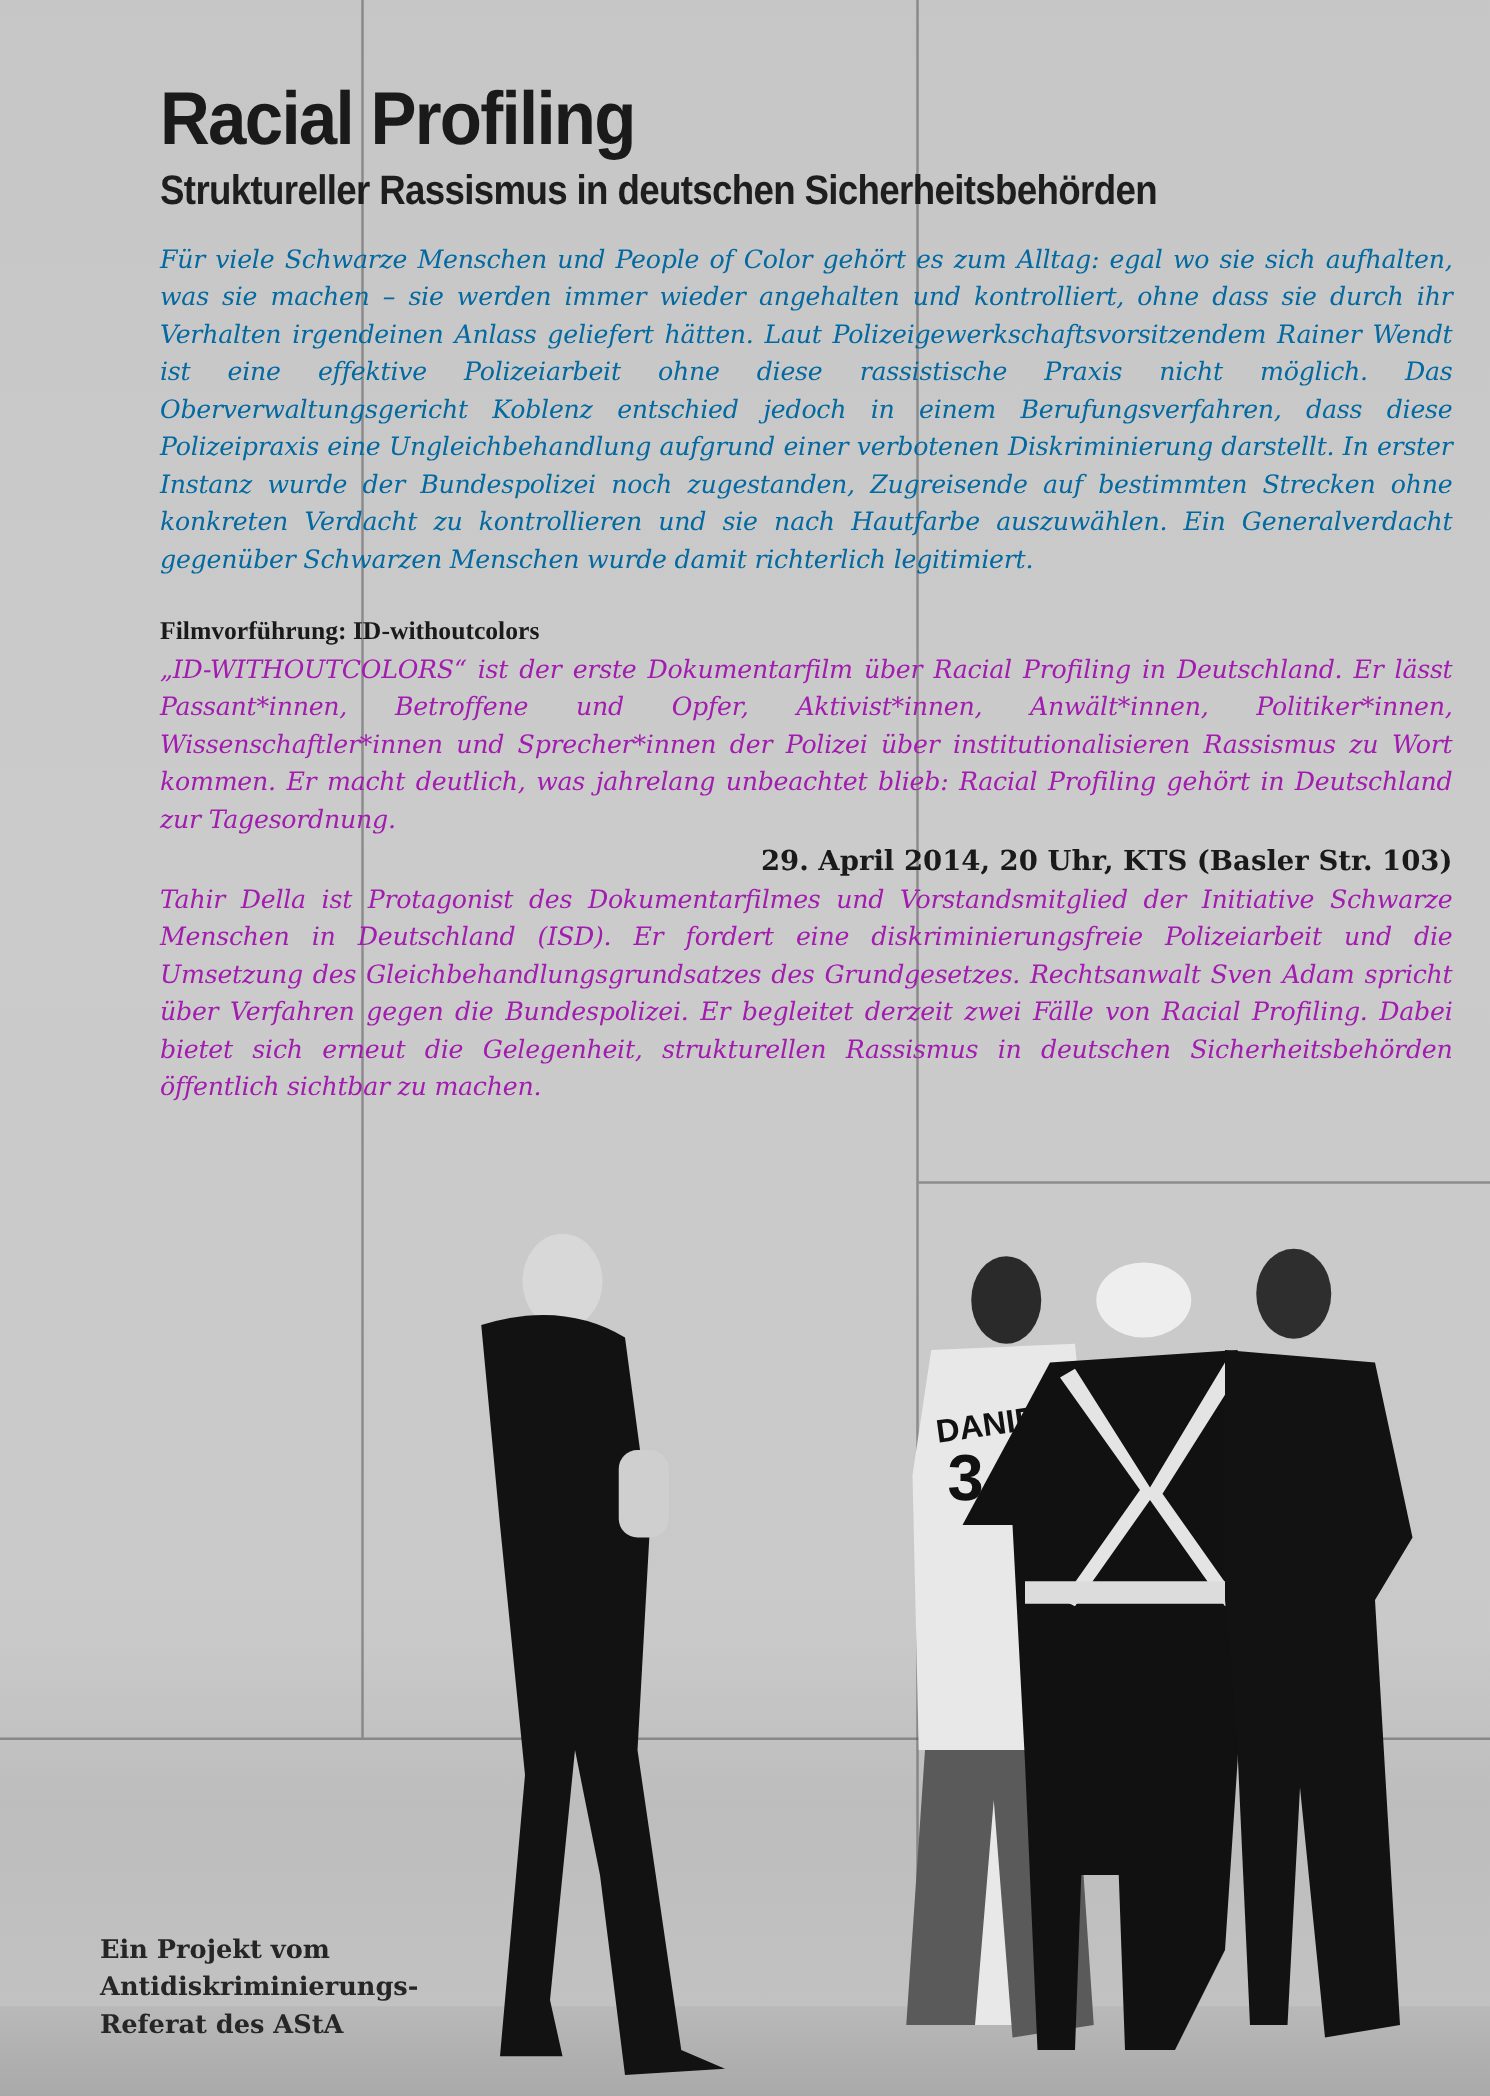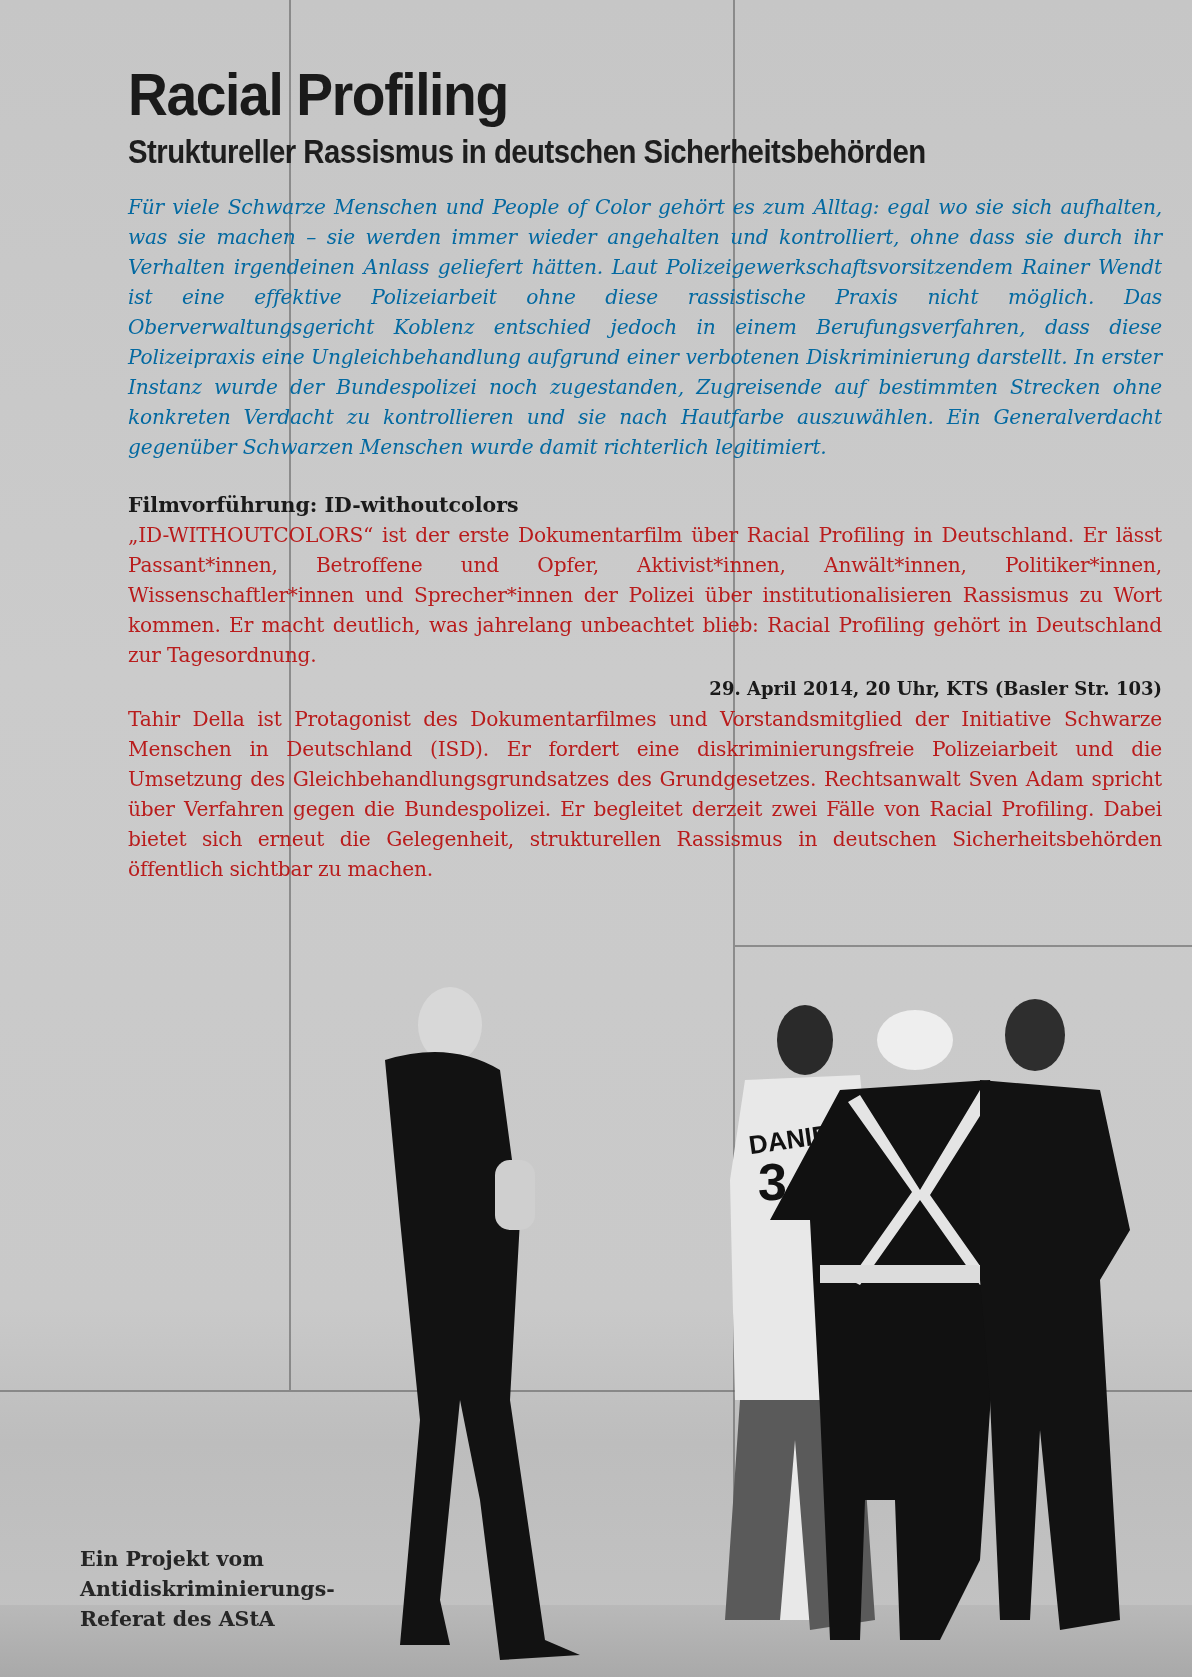--- a/index.html
+++ b/index.html
@@ -28,25 +28,25 @@
   .subtitle {
     font-family: "Liberation Sans", sans-serif; font-weight: 700;
     font-size: 33px; letter-spacing: -0.6px; line-height: 40px; margin: 2px 0 0 0;
     color: #1e1e1e; transform: scaleX(0.89); transform-origin: left; white-space: nowrap;
   }
   .para {
     margin: 20px 0 0 0; font-size: 20.2px; line-height: 30px;
     text-align: justify; letter-spacing: -0.2px; color: #0369a1; font-style: italic;
   }
   .section-head {
-    margin: 28px 0 0 0; font-weight: 700; font-size: 20.5px; line-height: 30px; color: #1a1a1a;
+    margin: 28px 0 0 0; font-weight: 700; font-size: 20.5px; line-height: 30px; color: #1a1a1a; font-family: Liberation Serif, serif;
   }
-  .section-body { margin: 0; font-size: 20.2px; line-height: 30px; text-align: justify; letter-spacing: -0.2px; color: #b91c1c; }
+  .section-body { margin: 0; font-size: 20.2px; line-height: 30px; text-align: justify; letter-spacing: -0.2px; color: #a21caf; font-style: italic; }
   .event-info {
-    margin: 4px 0 0 0; text-align: right; font-weight: 700; font-size: 18px; line-height: 30px; color: #1a1a1a;
+    margin: 4px 0 0 0; text-align: right; font-weight: 700; font-size: 22px; line-height: 30px; color: #1a1a1a;
   }
   .credit {
     position: absolute; left: 80px; top: 1544px; font-weight: 700; font-size: 20.5px;
     line-height: 30px; color: #262626;
   }
   .photo { position: absolute; left: 340px; top: 980px; width: 852px; height: 697px; }
 </style>
 </head>
 <body>
 

